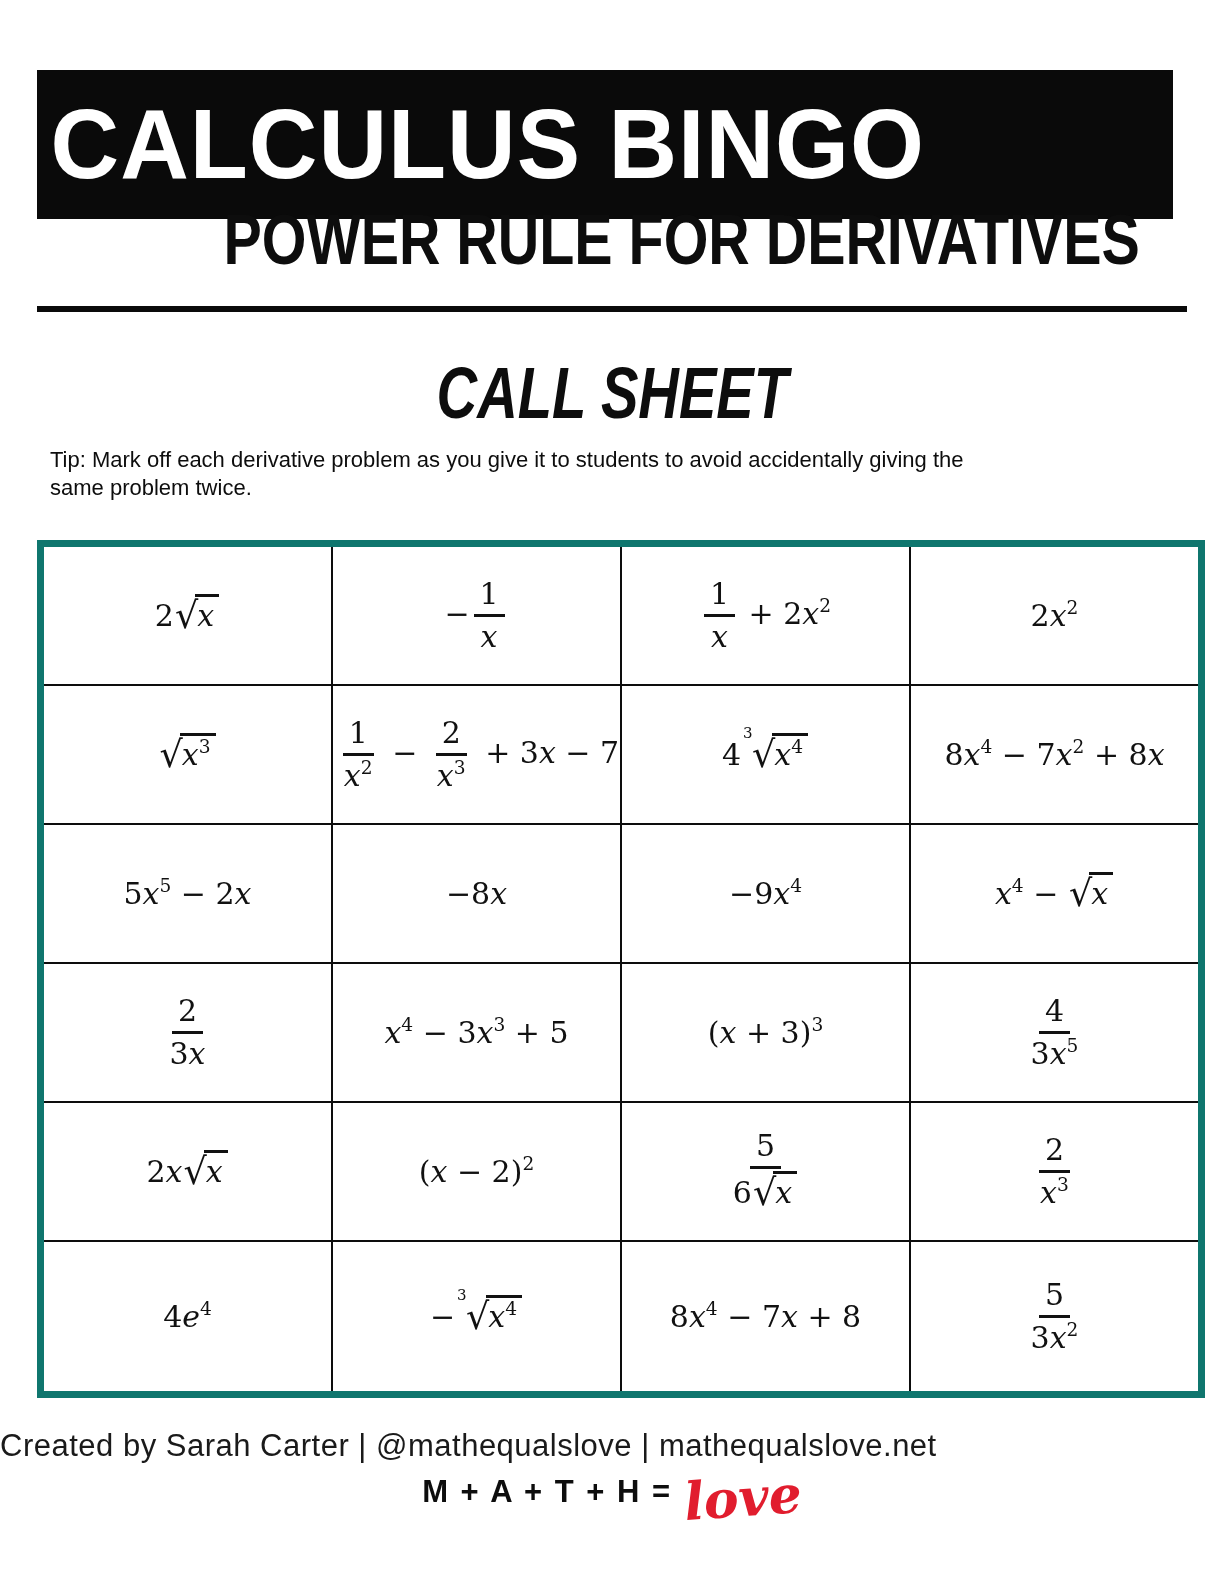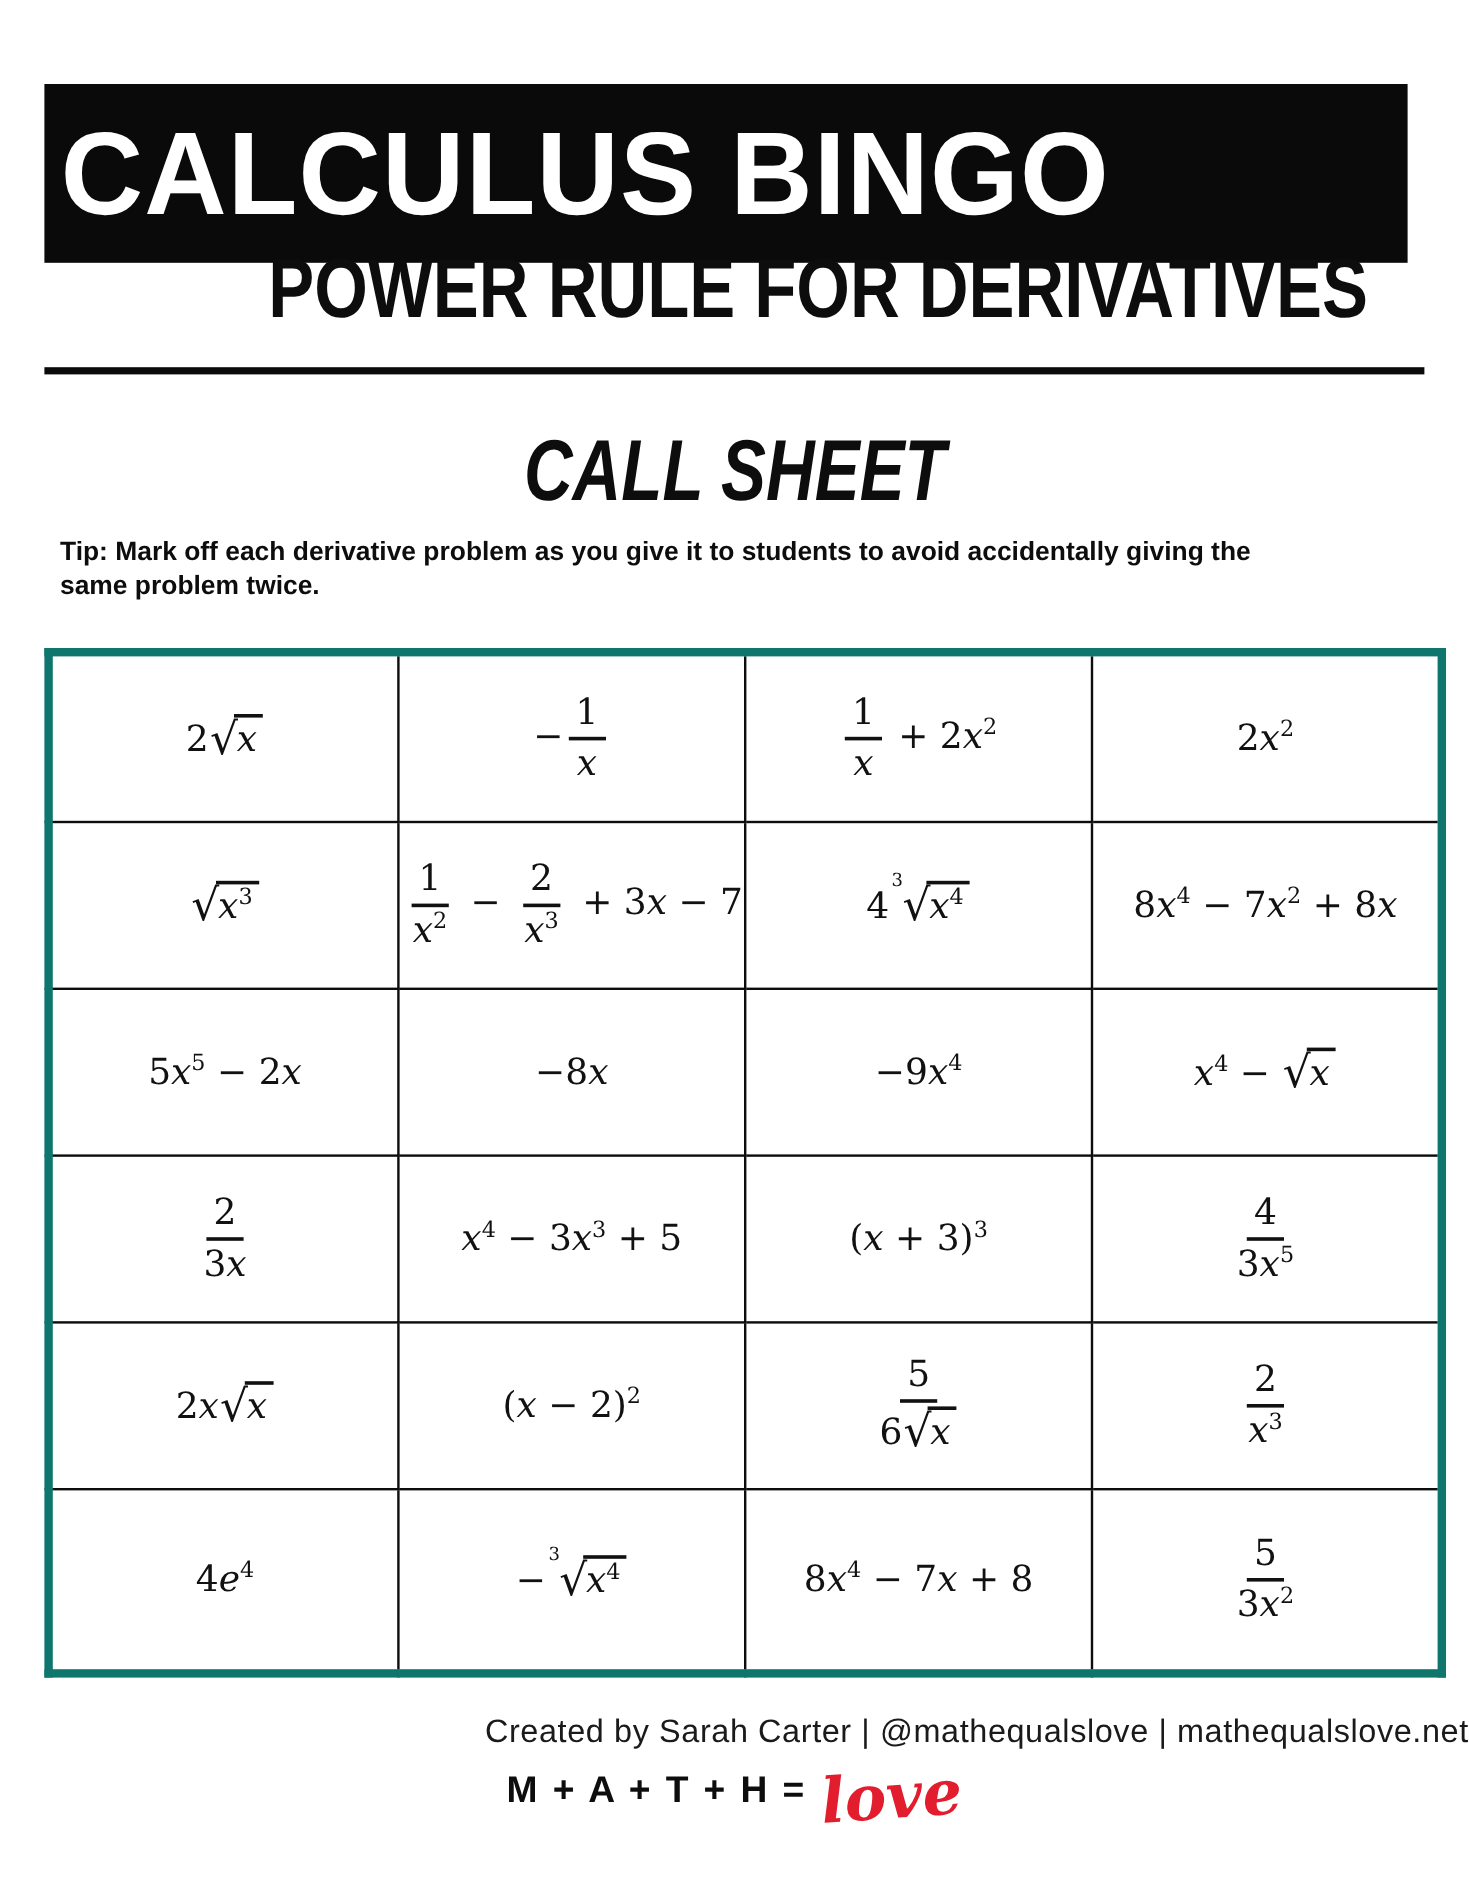--- a/index.html
+++ b/index.html
@@ -65,21 +65,21 @@
     display: inline-block;
     font-weight: bold;
     font-size: 72px;
     white-space: nowrap;
     transform: scaleX(0.78);
   }
   .tip {
     position: absolute;
     left: 50px; top: 446px;
     width: 1150px;
-    font-weight: bold;
+    font-weight: normal;
     font-size: 22px;
     line-height: 1.25;
     white-space: nowrap;
   }
 
   
   .grid-table {
     position: absolute;
     left: 37px; top: 540px;
     width: 1148px;
@@ -149,22 +149,22 @@
     font-size: 0.5em;
     font-style: normal;
     line-height: 1;
   }
 
   
   .credit {
     position: absolute;
     left: 0; top: 1428px;
     width: 100%;
-    text-align: right;
-    font-size: 27px;
+    text-align: left;
+    font-size: 31px;
     font-weight: normal;
     color: #1a1a1a;
     letter-spacing: 0.5px;
   }
   .logo {
     position: absolute;
     left: 0; top: 1474px;
     width: 100%;
     display: flex;
     justify-content: center;

